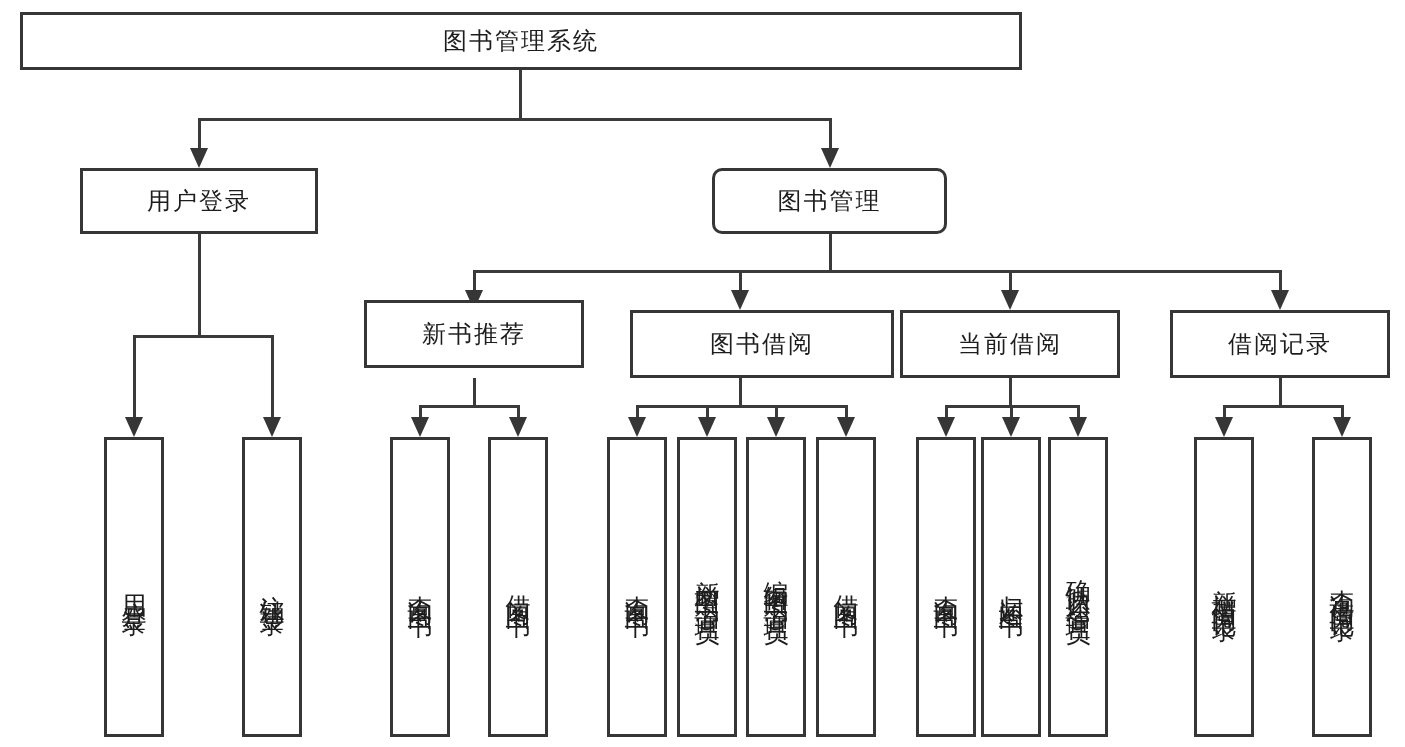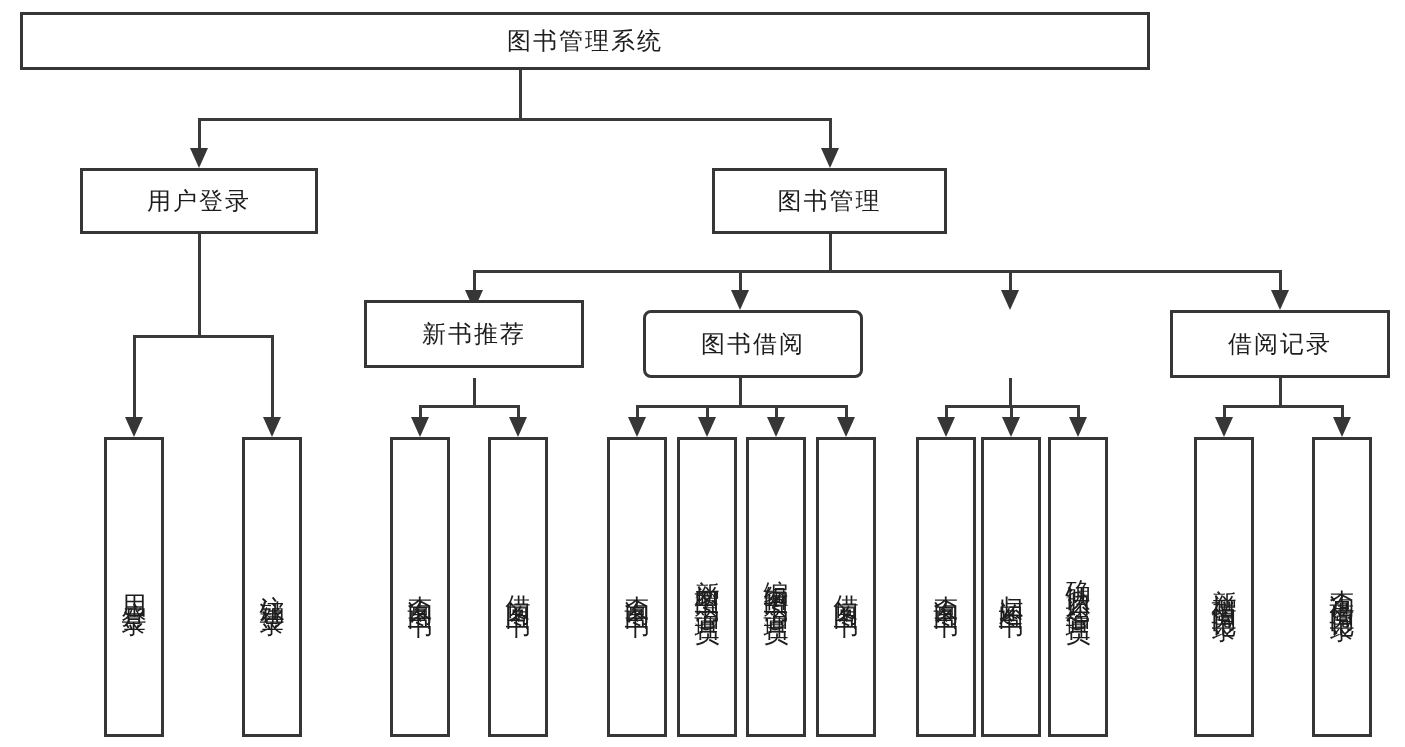--- a/index.html
+++ b/index.html
@@ -28,35 +28,35 @@
   .wm{
     position:absolute;left:1186px;top:719px;z-index:6;white-space:nowrap;
     font-size:19px;color:#b7aeac;text-shadow:0 0 2px #ffffff;
   }
 </style>
 </head>
 <body>
 
 <div class="canvas">
 
-  <div class="box h" style="left:20px;top:12px;width:1130px;height:58px;">
+  <div class="box h" style="left:20px;top:12px;width:1002px;height:58px;">
     <span>图书管理系统</span>
   </div>
 
   <div class="vl" style="left:519px;top:70px;height:51px;"></div>
   <div class="hl" style="left:198px;top:118px;width:633px;"></div>
   <div class="vl" style="left:198px;top:118px;height:32px;"></div>
   <div class="ah" style="left:190px;top:148px;"></div>
   <div class="vl" style="left:829px;top:118px;height:32px;"></div>
   <div class="ah" style="left:821px;top:148px;"></div>
 
   <div class="box h" style="left:80px;top:168px;width:238px;height:66px;">
     <span>用户登录</span>
   </div>
-  <div class="box h" style="left:712px;top:168px;width:235px;height:66px;">
+  <div class="box h" style="left:712px;top:168px;width:235px;height:66px;border-radius:10px;">
     <span>图书管理</span>
   </div>
 
   <div class="vl" style="left:198px;top:234px;height:104px;"></div>
   <div class="hl" style="left:133px;top:335px;width:141px;"></div>
   <div class="vl" style="left:133px;top:335px;height:84px;"></div>
   <div class="ah" style="left:125px;top:417px;"></div>
   <div class="vl" style="left:271px;top:335px;height:84px;"></div>
   <div class="ah" style="left:263px;top:417px;"></div>
 
@@ -67,22 +67,25 @@
   <div class="vl" style="left:739px;top:270px;height:22px;"></div>
   <div class="ah" style="left:731px;top:290px;"></div>
   <div class="vl" style="left:1009px;top:270px;height:22px;"></div>
   <div class="ah" style="left:1001px;top:290px;"></div>
   <div class="vl" style="left:1279px;top:270px;height:22px;"></div>
   <div class="ah" style="left:1271px;top:290px;"></div>
 
   <div class="box h" style="left:364px;top:300px;width:220px;height:68px;">
     <span>新书推荐</span>
   </div>
-  <div class="box h" style="left:643px;top:310px;width:220px;height:68px;border-radius:8px;">
+  <div class="box h" style="left:630px;top:310px;width:264px;height:68px;">
     <span>图书借阅</span>
+  </div>
+  <div class="box h" style="left:900px;top:310px;width:220px;height:68px;">
+    <span>当前借阅</span>
   </div>
   <div class="box h" style="left:1170px;top:310px;width:220px;height:68px;">
     <span>借阅记录</span>
   </div>
 
   <div class="vl" style="left:473px;top:378px;height:30px;"></div>
   <div class="hl" style="left:419px;top:405px;width:101px;"></div>
   <div class="vl" style="left:419px;top:405px;height:14px;"></div>
   <div class="ah" style="left:411px;top:417px;"></div>
   <div class="vl" style="left:517px;top:405px;height:14px;"></div>

